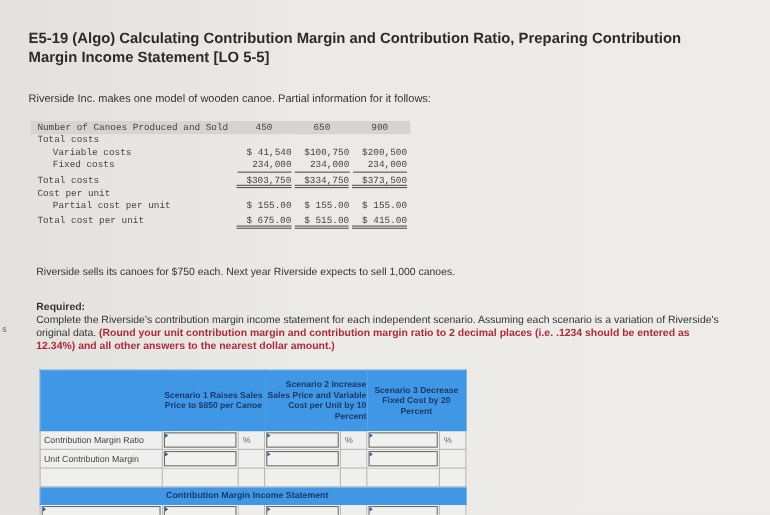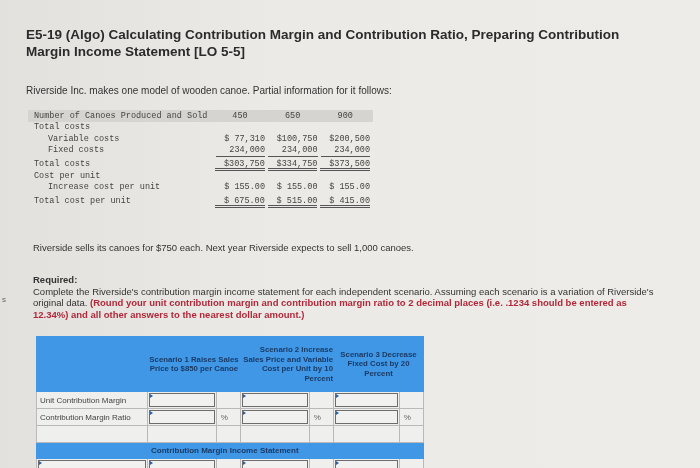--- a/index.html
+++ b/index.html
@@ -44,41 +44,41 @@
       <span class="lbl">Number of Canoes Produced and Sold</span>
       <span class="c">450</span>
       <span class="c">650</span>
       <span class="c">900</span>
     </div>
     <div class="row">
       <span class="lbl">Total costs</span>
     </div>
     <div class="row">
       <span class="ind">Variable costs</span>
-      <span class="c">$ 77,310</span>
+      <span class="c">$ 41,540</span>
       <span class="c">$100,750</span>
       <span class="c">$200,500</span>
     </div>
     <div class="row">
       <span class="ind">Fixed costs</span>
       <span class="c ul">234,000</span>
       <span class="c ul">234,000</span>
       <span class="c ul">234,000</span>
     </div>
     <div class="row" style="height:14px;line-height:14px;">
       <span class="lbl">Total costs</span>
       <span class="c dul">$303,750</span>
       <span class="c dul">$334,750</span>
       <span class="c dul">$373,500</span>
     </div>
     <div class="row">
       <span class="lbl">Cost per unit</span>
     </div>
     <div class="row">
-      <span class="ind">Increase cost per unit</span>
+      <span class="ind">Partial cost per unit</span>
       <span class="c">$ 155.00</span>
       <span class="c">$ 155.00</span>
       <span class="c">$ 155.00</span>
     </div>
     <div class="row" style="height:14px;line-height:14px;justify-content:flex-end;">
       <span class="lbl">Total cost per unit</span>
       <span class="c dul">$ 675.00</span>
       <span class="c dul">$ 515.00</span>
       <span class="c dul">$ 415.00</span>
     </div>
@@ -96,54 +96,54 @@
 
   <table class="grid">
     <tbody>
         <tr class="head">
       <td style="width:110px;"></td>
       <td colspan="2" style="width:92px;margin-top:12px;">Scenario 1 Raises Sales Price to $850 per Canoe</td>
       <td colspan="2" style="width:92px;text-align:right;">Scenario 2 Increase Sales Price and Variable Cost per Unit by 10 Percent</td>
       <td colspan="2" style="width:89px;">Scenario 3 Decrease Fixed Cost by 20 Percent</td>
     </tr>
     <tr>
+      <td class="rowlbl">Contribution Margin Ratio</td>
+      <td class="inp">
+            <div class="box"></div>
+            <div class="tri"></div>
+          </td>
+      <td class="pct">%</td>
+      <td class="inp">
+            <div class="box"></div>
+            <div class="tri"></div>
+          </td>
+      <td class="pct">%</td>
+      <td class="inp">
+            <div class="box"></div>
+            <div class="tri"></div>
+          </td>
+      <td class="pct">%</td>
+    </tr>
+    <tr>
       <td class="rowlbl">Unit Contribution Margin</td>
       <td class="inp" style="width:67px;">
             <div class="box"></div>
             <div class="tri"></div>
           </td>
       <td style="width:23px;"></td>
       <td class="inp" style="width:67px;">
             <div class="box"></div>
             <div class="tri"></div>
           </td>
       <td style="width:23px;"></td>
       <td class="inp" style="width:64px;">
             <div class="box"></div>
             <div class="tri"></div>
           </td>
       <td style="width:23px;"></td>
-    </tr>
-    <tr>
-      <td class="rowlbl">Contribution Margin Ratio</td>
-      <td class="inp">
-            <div class="box"></div>
-            <div class="tri"></div>
-          </td>
-      <td class="pct">%</td>
-      <td class="inp">
-            <div class="box"></div>
-            <div class="tri"></div>
-          </td>
-      <td class="pct">%</td>
-      <td class="inp">
-            <div class="box"></div>
-            <div class="tri"></div>
-          </td>
-      <td class="pct">%</td>
     </tr>
     <tr>
       <td></td>
       <td></td>
       <td></td>
       <td></td>
       <td></td>
       <td></td>
       <td></td>
     </tr>

